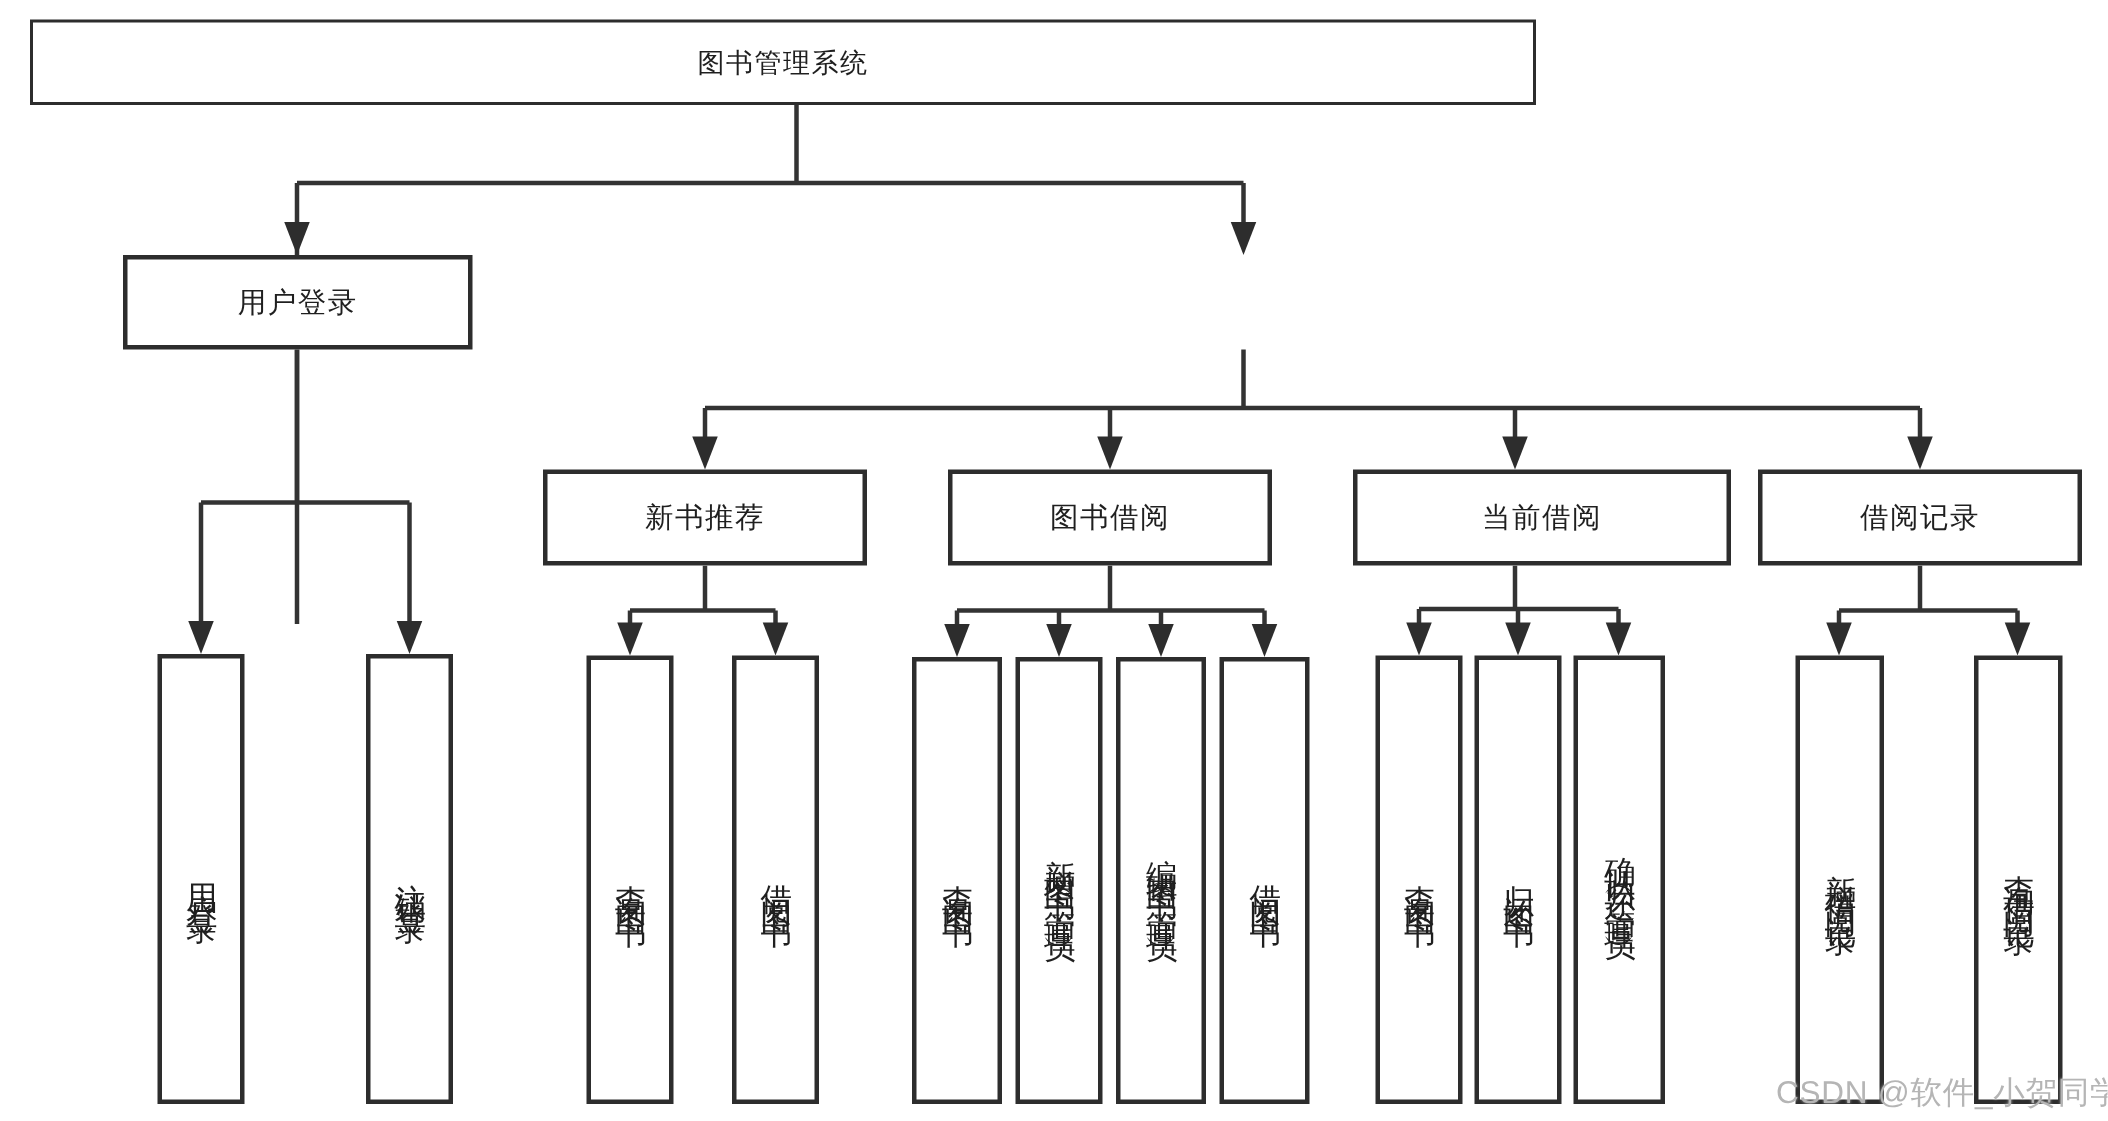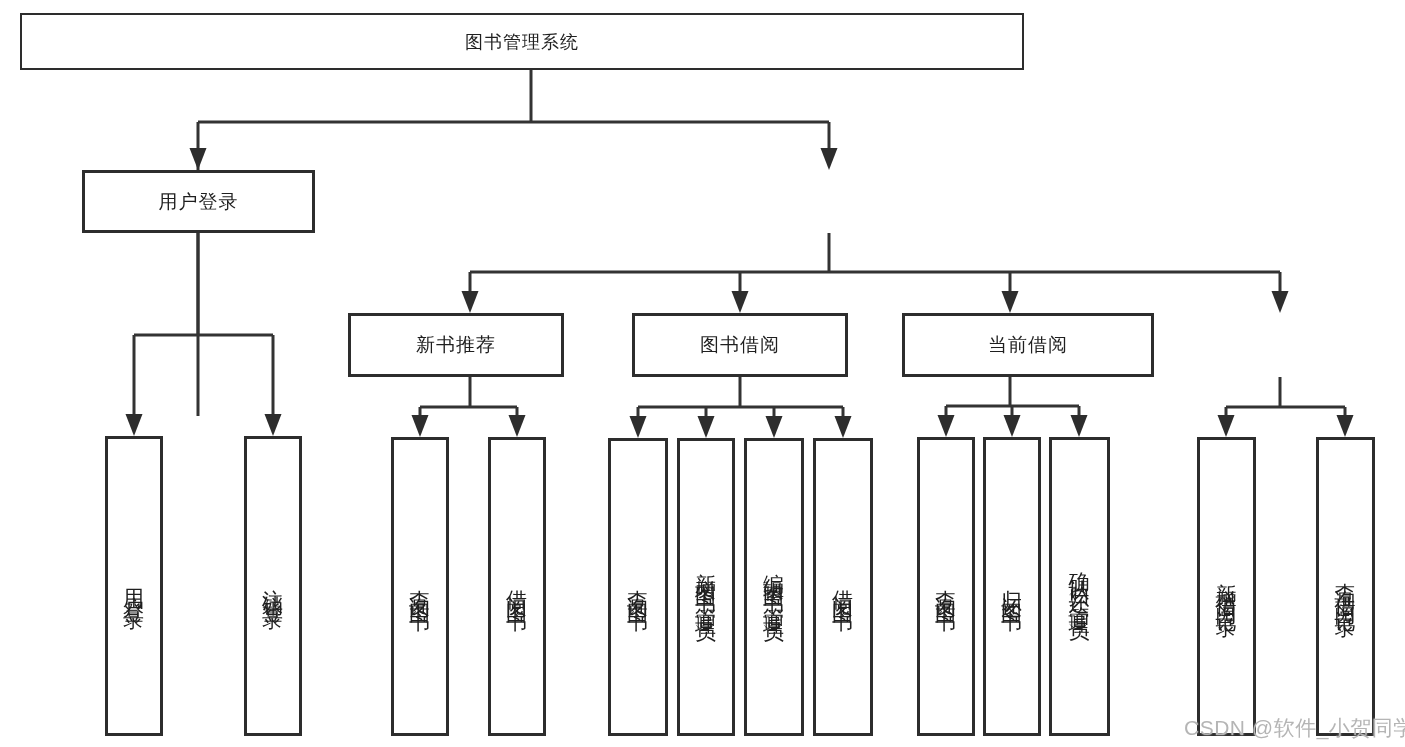--- a/index.html
+++ b/index.html
@@ -139,23 +139,24 @@
 
       <polygon points="1217.5,415 1234.5,415 1226,437"></polygon>
       <polygon points="1336.5,415 1353.5,415 1345,437"></polygon>
     </g>
   </svg>
 
   <div class="node root" style="left:20px; top:13px; width:1004px; height:57px;">图书管理系统</div>
 
   <div class="node" style="left:82px; top:170px; width:233px; height:63px;">用户登录</div>
 
-  <div class="node" style="left:348px; top:313px; width:216px; height:64px;">新书推荐</div>
+  <div class="node" style="left:362px; top:313px; width:216px; height:64px;">新书推荐</div>
   <div class="node" style="left:632px; top:313px; width:216px; height:64px;">图书借阅</div>
   <div class="node" style="left:902px; top:313px; width:252px; height:64px;">当前借阅</div>
+  <div class="node" style="left:1172px; top:313px; width:216px; height:64px;">借阅记录</div>
 
   <div class="leaf" style="left:105px; top:436px; width:58px; height:300px;">
     <span class="vtext">用户登录</span>
   </div>
   <div class="leaf" style="left:244px; top:436px; width:58px; height:300px;">
     <span class="vtext">注销登录</span>
   </div>
 
   <div class="leaf" style="left:391px; top:437px; width:58px; height:299px;">
     <span class="vtext">查询图书</span>

